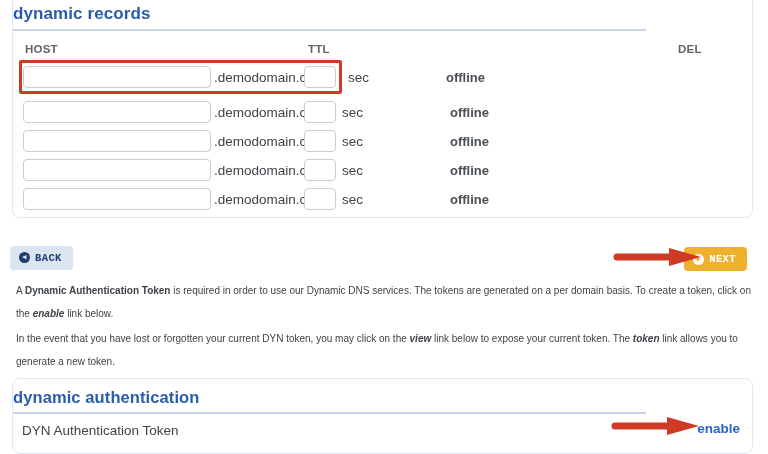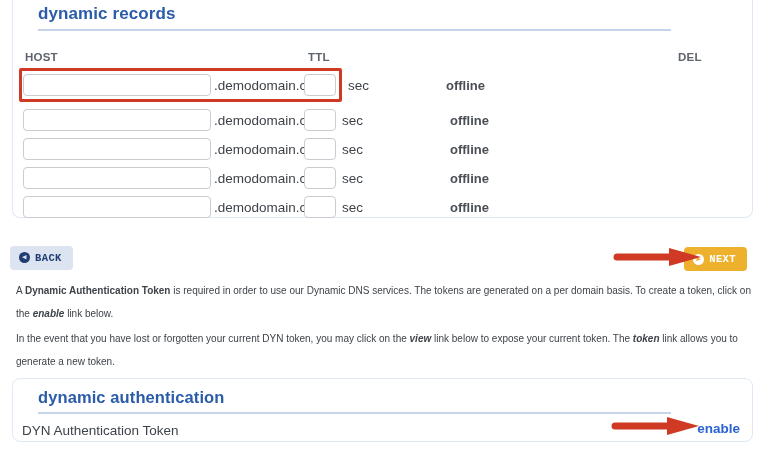--- a/index.html
+++ b/index.html
@@ -9,26 +9,26 @@
 
   
   .card { border:1px solid #dfe8f4; border-radius:8px; background:#fff; }
   #records-card {
     position:absolute; left:12px; top:-10px; width:741px; height:228px;
     border-top:none; border-top-left-radius:0; border-top-right-radius:0;
     padding-top:14px;
   }
   .card-title {
     font-size:17px; font-weight:bold; color:#2a5caa;
-    margin-left:25px; width:633px; padding-bottom:5px;
+    margin-left:0; width:633px; padding-bottom:5px;
     border-bottom:2px solid #c6d4ea; letter-spacing:0.1px;
   }
 
   
-  .thead { position:relative; height:14px; margin-top:20px; }
+  .thead { position:relative; height:14px; margin-top:12px; }
   .th {
     position:absolute; font-size:11.5px; font-weight:bold; color:#5f646c; letter-spacing:0.2px;
   }
   .th-host { left:12px; }
   .th-ttl  { left:295px; }
   .th-ip   { left:451px; }
   .th-del  { left:665px; }
 
   
   .rows-wrap { margin-left:10px; margin-top:3px; }
@@ -79,21 +79,21 @@
     position:absolute; left:16px; width:745px;
     font-size:10px; line-height:22.5px; color:#3e4349;
   }
   #para1 { top:280px; }
   #para2 { top:328px; }
   .b { font-weight:bold; }
   .bi { font-weight:bold; font-style:italic; }
 
   
   #auth-card {
-    position:absolute; left:12px; top:378px; width:741px; height:64px;
+    position:absolute; left:12px; top:378px; width:741px; height:76px;
     padding-top:9px;
   }
   #auth-card .card-title { font-size:16.5px; }
   .auth-row { position:relative; margin:7px 12px 0 9px; height:18px; }
   .auth-label { font-size:13.5px; color:#3e4349; }
   .enable-link {
     position:absolute; right:0; top:0;
     font-size:13.5px; font-weight:bold; color:#2a63d4; text-decoration:none; cursor:pointer;
   }
 

